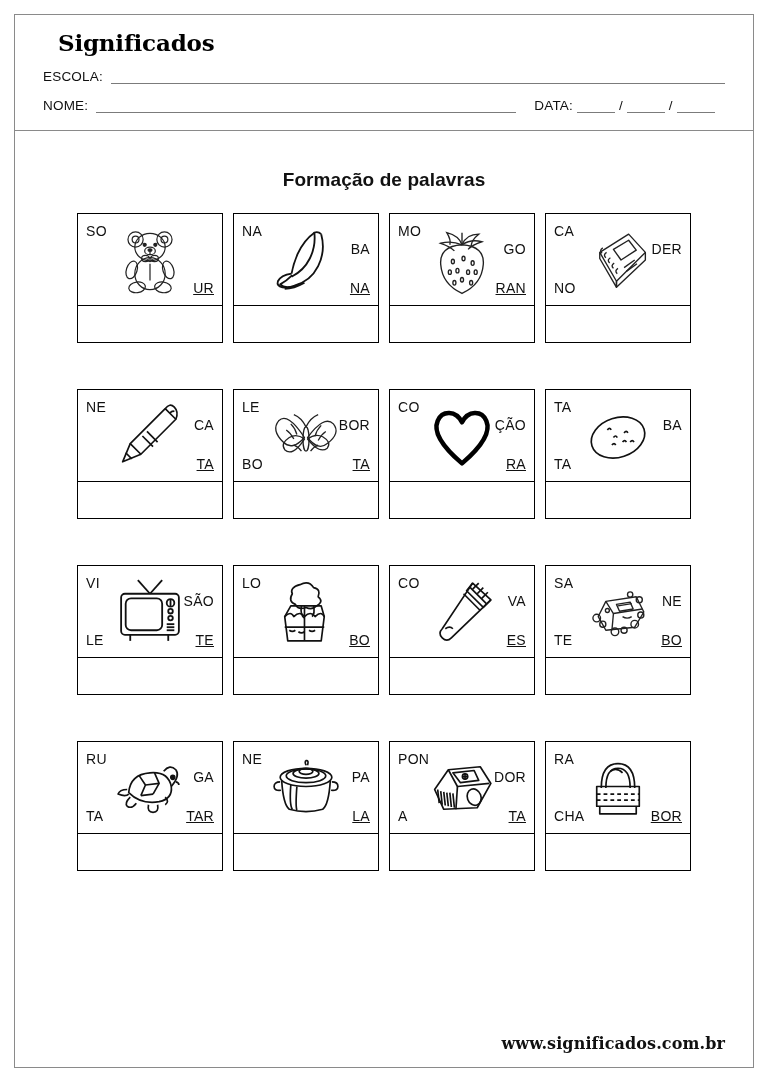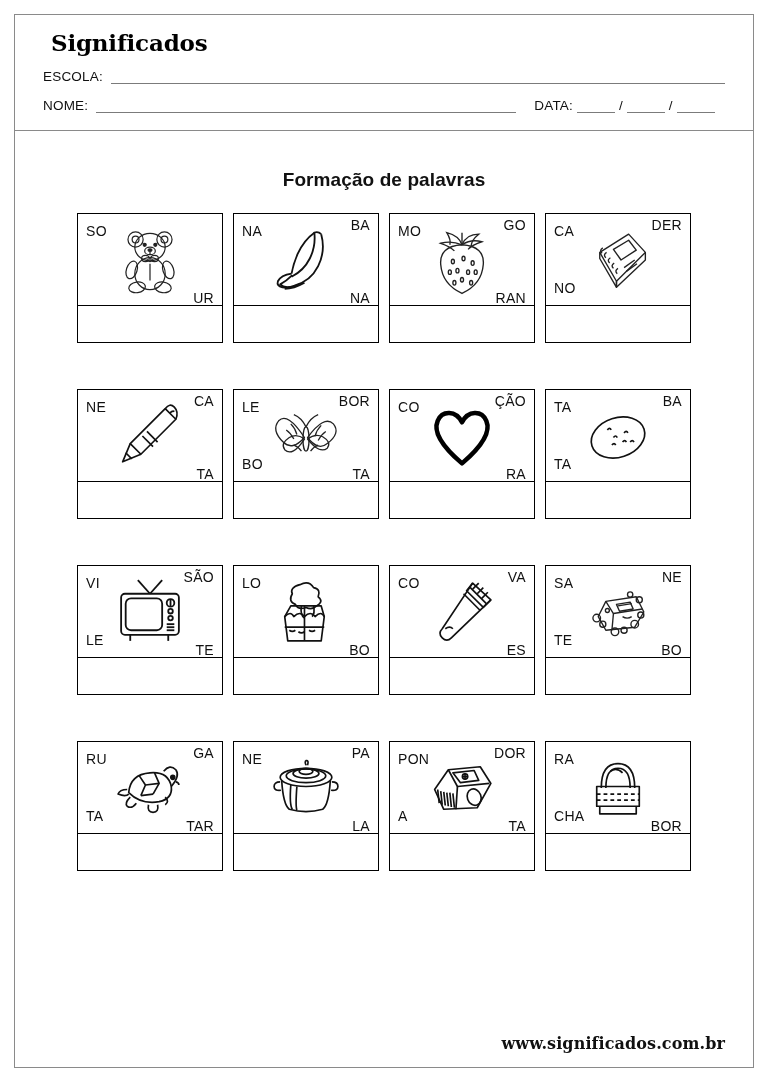--- a/index.html
+++ b/index.html
@@ -29,21 +29,21 @@
     border-bottom: 1px solid #8a8a8a;
     padding: 16px 28px 0 28px;
   }
   .brand {
     font-family: "DejaVu Serif", serif;
     font-weight: 700;
     font-size: 23px;
     letter-spacing: -0.2px;
     color: #000;
     line-height: 1.05;
-    margin-left: 8px;
+    margin-left: 15px;
   }
   .field-row {
     display: flex;
     align-items: flex-end;
     font-size: 13.5px;
     color: #111;
     margin-top: 14px;
   }
   .field-label { white-space: nowrap; letter-spacing: .2px; }
   .rule {
@@ -114,23 +114,23 @@
   }
   .card-answer { height: 36px; }
   .syl {
     position: absolute;
     font-size: 14px;
     color: #111;
     letter-spacing: .3px;
     line-height: 1;
   }
   .syl.tl { left: 8px;  top: 10px; }
-  .syl.tr { right: 8px; top: 4px; }
+  .syl.tr { right: 8px; top: 28px; }
   .syl.bl { left: 8px;  bottom: 10px; }
-  .syl.br { right: 8px; bottom: 0; }
+  .syl.br { right: 8px; bottom: 10px; text-decoration: underline; }
   .art {
     position: absolute;
     left: 50%; top: 50%;
     transform: translate(-50%, -50%);
     width: 78px; height: 76px;
     display: flex; align-items: center; justify-content: center;
     pointer-events: none;
   }
   .art svg { display: block; width: 100%; height: 100%; }
 

